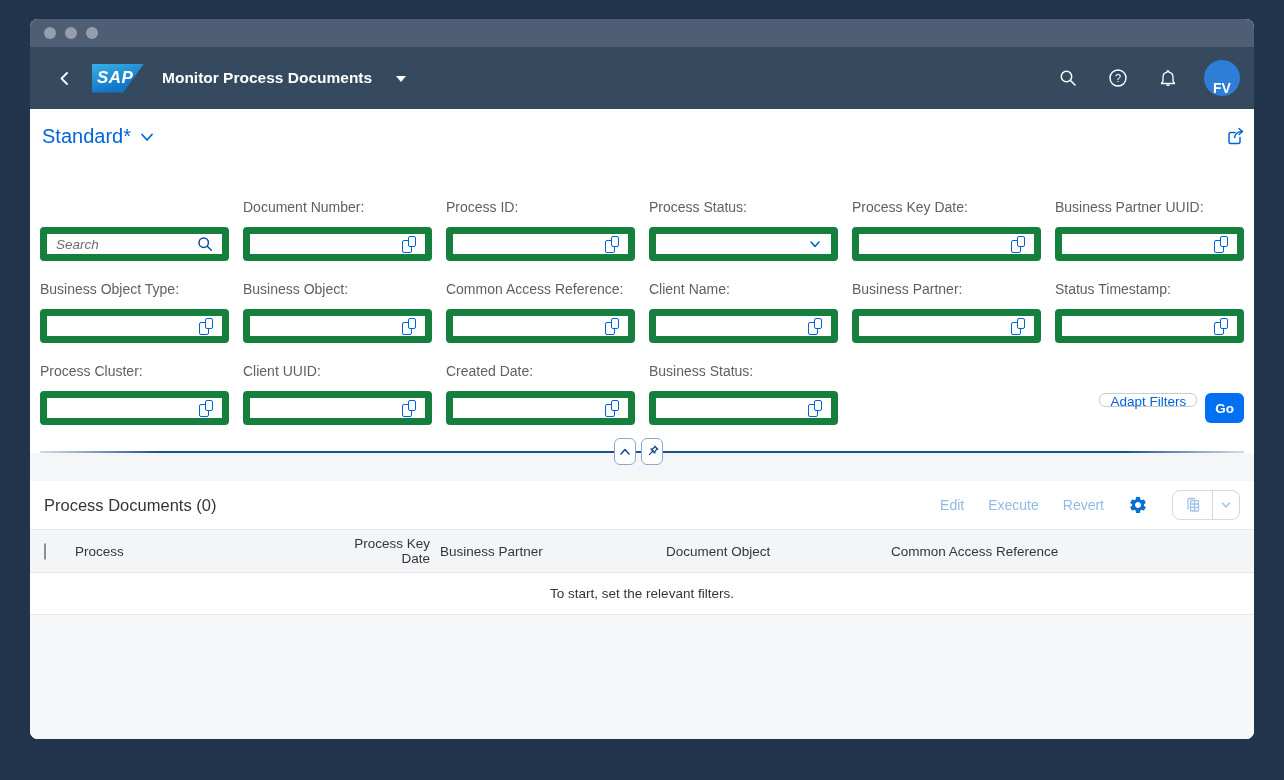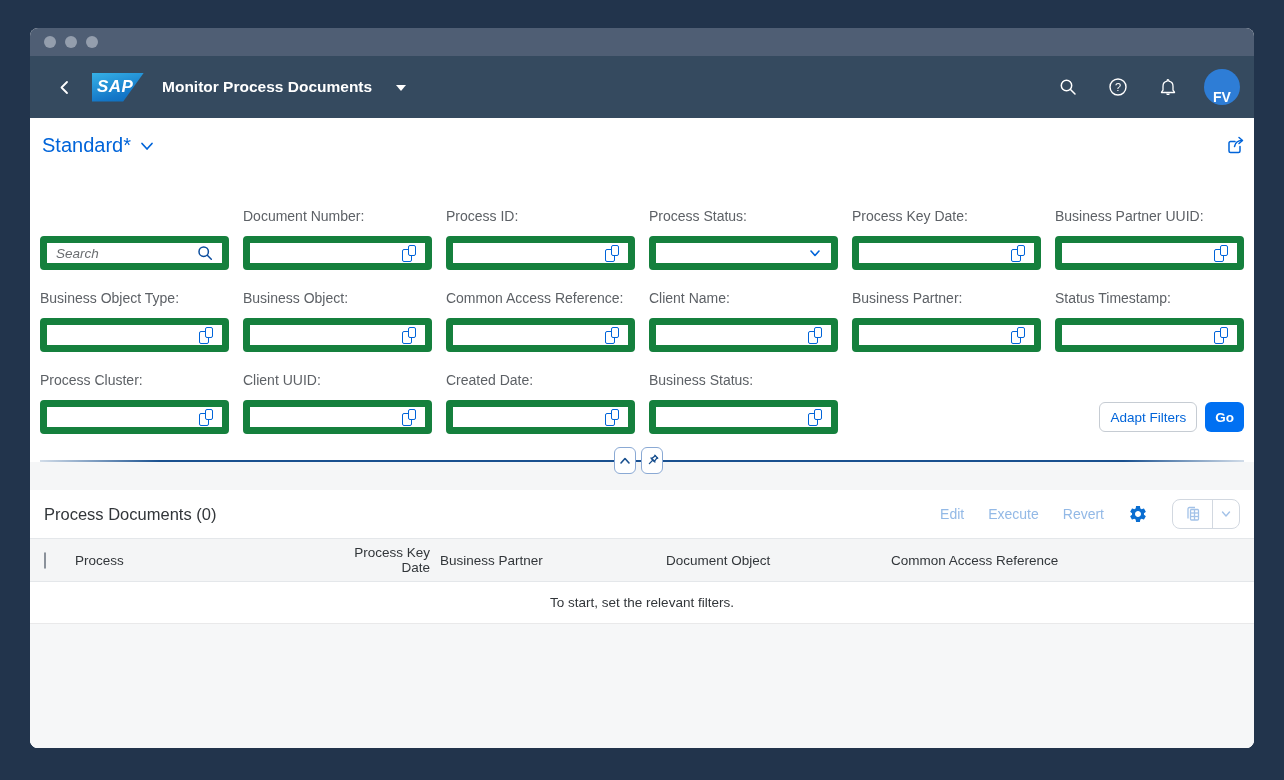--- a/index.html
+++ b/index.html
@@ -1,19 +1,19 @@
 <!DOCTYPE html>
 <html><head>
 <meta charset="utf-8">
 <style>
   * { margin:0; padding:0; box-sizing:border-box; }
   html,body { width:1284px; height:780px; overflow:hidden; }
   body { background:#22344c; font-family:"Liberation Sans", sans-serif; color:#32363a; position:relative; }
 
-  .window { position:absolute; left:30px; top:28px; width:1224px; height:720px;
+  .window { position:absolute; left:30px; top:19px; width:1224px; height:720px;
             border-radius:8px; overflow:hidden; background:#fff; display:flex; flex-direction:column; }
 
   
   .titlebar { height:28px; background:#4f5e74; display:flex; align-items:center; padding-left:14px; gap:9px; flex:none; }
   .dot { width:12px; height:12px; border-radius:50%; background:#949ead; }
 
   
   .shellbar { height:62px; background:#354a5f; display:flex; align-items:center; padding:0 14px 0 22px; flex:none; color:#fff; }
   .back-btn { width:26px; height:26px; display:flex; align-items:center; justify-content:center; cursor:pointer; }
   .sap-logo { width:52px; height:29px; margin-left:14px; clip-path:polygon(0 0,100% 0,60% 100%,0 100%);
@@ -40,21 +40,21 @@
   .flabel { font-size:14px; color:#5d6166; height:20px; margin-bottom:8px; white-space:nowrap; overflow:hidden; }
   .fbox { height:34px; border:7px solid #15803d; border-radius:4px; background:#fff; display:flex;
           align-items:center; padding:0 9px; gap:6px; }
   .fin { border:none; outline:none; flex:1; min-width:0; font-size:13.5px; font-family:"Liberation Sans",sans-serif; color:#32363a; background:transparent; }
   .fin.search-in::placeholder { font-style:italic; color:#6a6d70; }
   .icon-vh, .icon-sel, .icon-search { color:#0064d9; flex:none; display:flex; align-items:center; cursor:pointer; }
   .vh-icon { position:relative; width:14px; height:17px; }
   .vh-icon::before { content:""; position:absolute; left:0; bottom:0; width:8px; height:11px; border:1.5px solid currentColor; border-radius:2px; }
   .vh-icon::after  { content:""; position:absolute; right:0; top:0;  width:6px; height:9px; border:1.5px solid currentColor; border-radius:2px; background:#fff; }
   .fbtns { order:99; margin-left:auto; align-self:flex-end; display:flex; gap:8px; margin-bottom:2px; }
-  .btn-adapt { height:30px; padding:0 10px; background:#fff; border:1px solid #c6ccd3; border-radius:6px;
+  .btn-adapt { height:14px; padding:0 10px; background:#fff; border:1px solid #c6ccd3; border-radius:6px;
                color:#0064d9; font-size:13.5px; font-family:inherit; cursor:pointer; }
   .btn-go { height:30px; min-width:38px; padding:0 10px; background:#0070f2; border:none; border-radius:6px;
             color:#fff; font-size:13.5px; font-weight:bold; font-family:inherit; cursor:pointer; }
 
   .panel-edge { position:relative; height:2px; margin-top:26px;
      background:linear-gradient(to right, rgba(25,80,143,.2), #19508f 10%, #19508f 90%, rgba(25,80,143,.2)); }
   .edge-btn { position:absolute; top:-13px; width:22px; height:27px; background:#fff; border:1px solid #8aa9d4;
               border-radius:6px; display:flex; align-items:center; justify-content:center; color:#19508f; cursor:pointer; }
   .edge-btn.collapse { left:calc(50% - 28px); }
   .edge-btn.pin { left:calc(50% - 1px); }

